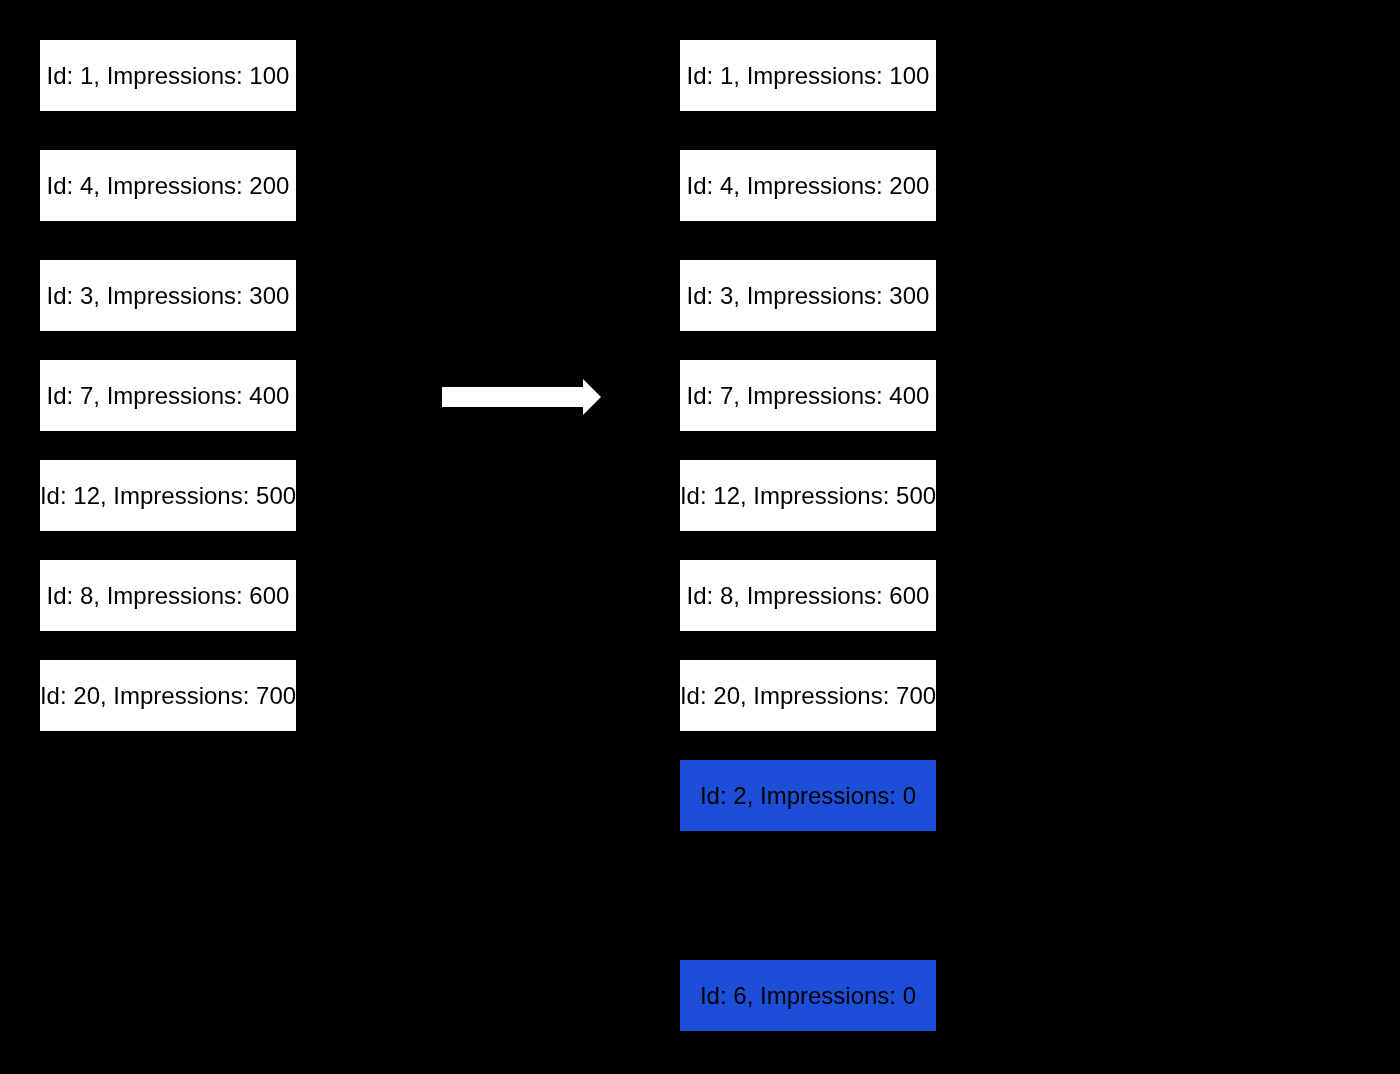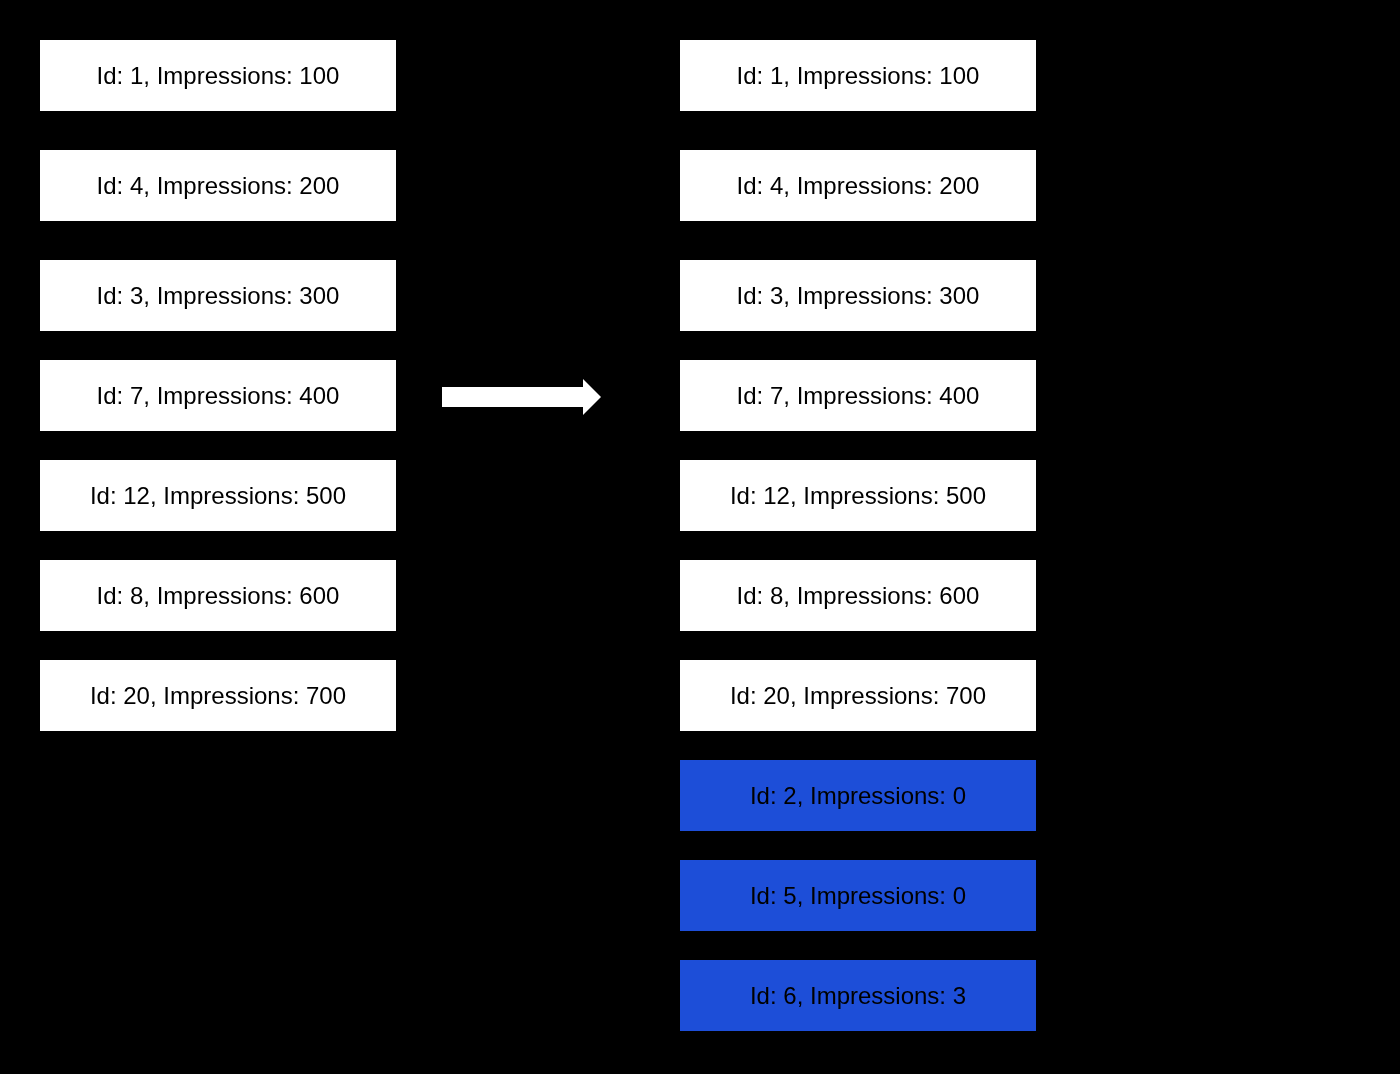--- a/index.html
+++ b/index.html
@@ -10,21 +10,21 @@
   .canvas {
     position: relative;
     width: 1400px;
     height: 1074px;
     background: #000000;
     overflow: hidden;
     font-family: "Liberation Sans", sans-serif;
   }
   .box {
     position: absolute;
-    width: 356px;
+    width: 256px;
     height: 71px;
     background: #ffffff;
     color: #000000;
     font-size: 24px;
     line-height: 1;
     display: flex;
     align-items: center;
     justify-content: center;
     white-space: nowrap;
     box-sizing: border-box;
@@ -75,16 +75,15 @@
   </svg>
 
   <div class="box r0">Id: 1, Impressions: 100</div>
   <div class="box r1">Id: 4, Impressions: 200</div>
   <div class="box r2">Id: 3, Impressions: 300</div>
   <div class="box r3">Id: 7, Impressions: 400</div>
   <div class="box r4">Id: 12, Impressions: 500</div>
   <div class="box r5">Id: 8, Impressions: 600</div>
   <div class="box r6">Id: 20, Impressions: 700</div>
   <div class="box r7 highlighted">Id: 2, Impressions: 0</div>
-  <div class="box r8 highlighted">Id: 5, Impressions: 0</div>
-  <div class="box r9 highlighted">Id: 6, Impressions: 3</div>
+  <div class="box r9 highlighted">Id: 6, Impressions: 0</div>
 
 </div>
 
 </body></html>

